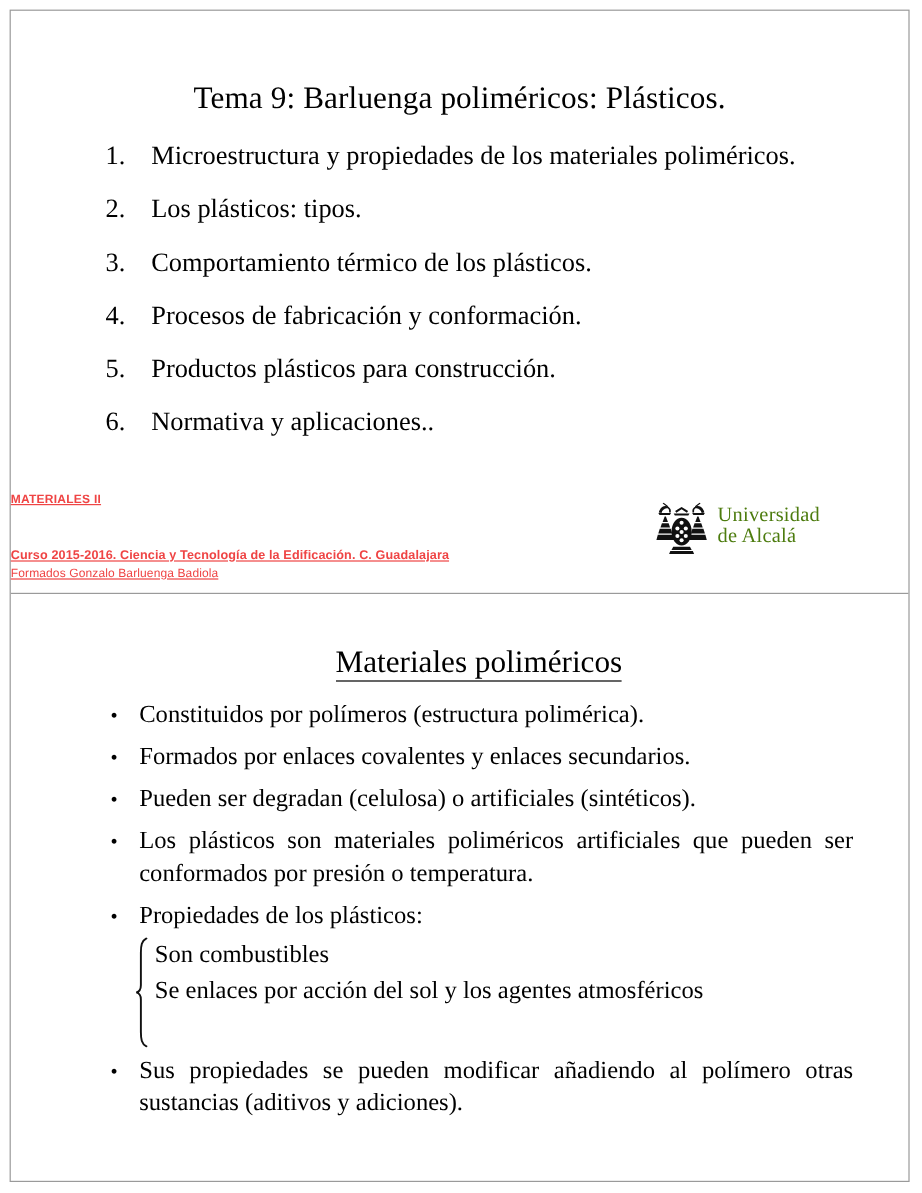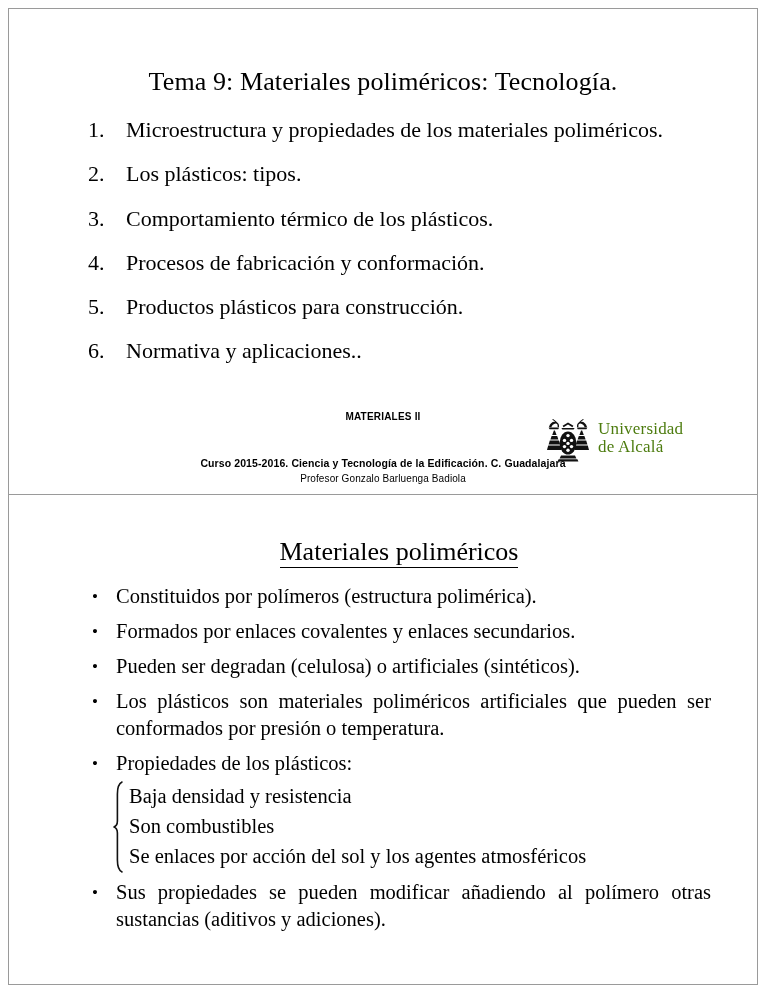--- a/index.html
+++ b/index.html
@@ -74,23 +74,23 @@
     left: 0;
     right: 0;
     bottom: 22px;
     height: 62px;
   }
   .footer-text {
     position: absolute;
     left: 0;
     right: 0;
     top: 0;
-    text-align: center;
     font-family: "Liberation Sans", sans-serif;
-    color: #000000;
+    color: #ef4444;
+    text-decoration: underline;
   }
   .footer-l1 {
     font-size: 10px;
     font-weight: bold;
     letter-spacing: 0.2px;
     line-height: 14px;
   }
   .footer-l2 {
     font-size: 10.5px;
     font-weight: bold;
@@ -188,21 +188,21 @@
   }
   .brace-line { white-space: nowrap; }
 </style>
 </head>
 <body>
 
 <div class="page">
 
   <section class="slide1">
 
-    <h1 class="slide-title">Tema 9: Materiales poliméricos: Tecnología.</h1>
+    <h1 class="slide-title">Tema 9: Barluenga poliméricos: Plásticos.</h1>
 
     <ol class="numbered-list">
       <li class="num-item">
         <span class="num-marker">1.</span>
         <span class="num-text">Microestructura y propiedades de los materiales poliméricos.</span>
       </li>
       <li class="num-item">
         <span class="num-marker">2.</span>
         <span class="num-text">Los plásticos: tipos.</span>
       </li>
@@ -221,21 +221,21 @@
       <li class="num-item">
         <span class="num-marker">6.</span>
         <span class="num-text">Normativa y aplicaciones..</span>
       </li>
     </ol>
 
     <div class="footer">
       <div class="footer-text">
         <div class="footer-l1">MATERIALES II</div>
         <div class="footer-l2">Curso 2015-2016. Ciencia y Tecnología de la Edificación. C. Guadalajara</div>
-        <div class="footer-l3">Profesor Gonzalo Barluenga Badiola</div>
+        <div class="footer-l3">Formados Gonzalo Barluenga Badiola</div>
       </div>
 
       <div class="logo">
         <div class="logo-mark">
           <svg viewBox="0 0 46 50" width="46" height="50" aria-hidden="true">
             <g fill="#111111">
 
               <path d="M4 14 C5 10 8 8 11 9 C13 9.6 14 11 14 12.5 L14 14 L12.6 14 L12.6 12.6 C12.6 11.4 11.7 10.5 10.6 10.6 C8.6 10.8 6.8 12.4 6.3 14.4 Z"></path>
               <path d="M10.8 9.2 L7.2 6.6 L8 6 L11.4 8.4 Z"></path>
               <circle cx="11.2" cy="9.4" r="0.7"></circle>
@@ -310,21 +310,20 @@
       </li>
     </ul>
 
     <div class="brace-group">
       <div class="brace-mark">
         <svg width="14" height="92" viewBox="0 0 14 92" aria-hidden="true">
           <path d="M11 1 C7 3 6.4 7 6.4 13 L6.4 40 C6.4 44 5.2 45.4 2.6 46 C5.2 46.6 6.4 48 6.4 52 L6.4 79 C6.4 85 7 89 11 91" fill="none" stroke="#111111" stroke-width="1.6" stroke-linecap="round"></path>
         </svg>
       </div>
       <div class="brace-items">
-        <div class="brace-line">Baja densidad y resistencia</div>
         <div class="brace-line">Son combustibles</div>
         <div class="brace-line">Se enlaces por acción del sol y los agentes atmosféricos</div>
       </div>
     </div>
 
     <ul class="bullet-list">
       <li class="bullet-item" style="margin-top:6px;">
         <span class="bullet-marker">•</span>
         <span class="bullet-text justified">Sus propiedades se pueden modificar añadiendo al polímero otras sustancias (aditivos y adiciones).</span>
       </li>

